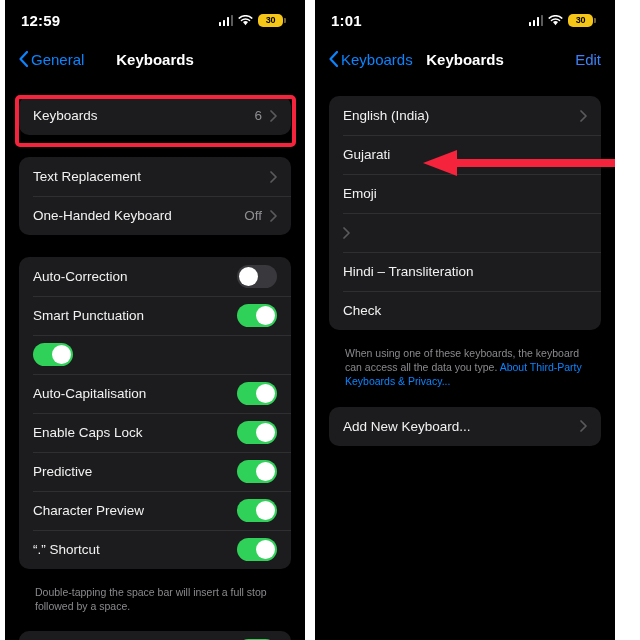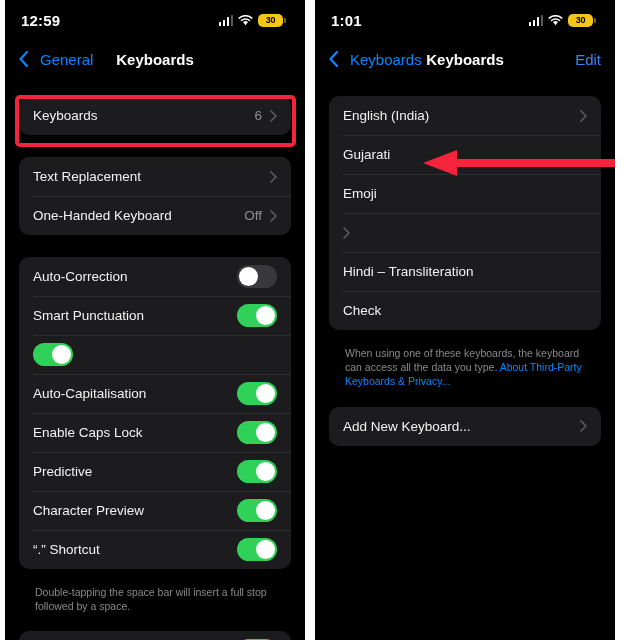--- a/index.html
+++ b/index.html
@@ -68,21 +68,21 @@
 
   
   .navbar {
     position: relative;
     height: 38px;
     display: flex;
     align-items: center;
     padding: 0 14px;
   }
   .nav-back {
-    display: flex; align-items: center; gap: 12px;
+    display: flex; align-items: center; gap: 3px;
     color: #0a84ff;
     font-size: 15px;
   }
   .chev-left { display: block; }
   .nav-title {
     position: absolute;
     left: 0; right: 0;
     text-align: center;
     color: #ffffff;
     font-size: 15px;

